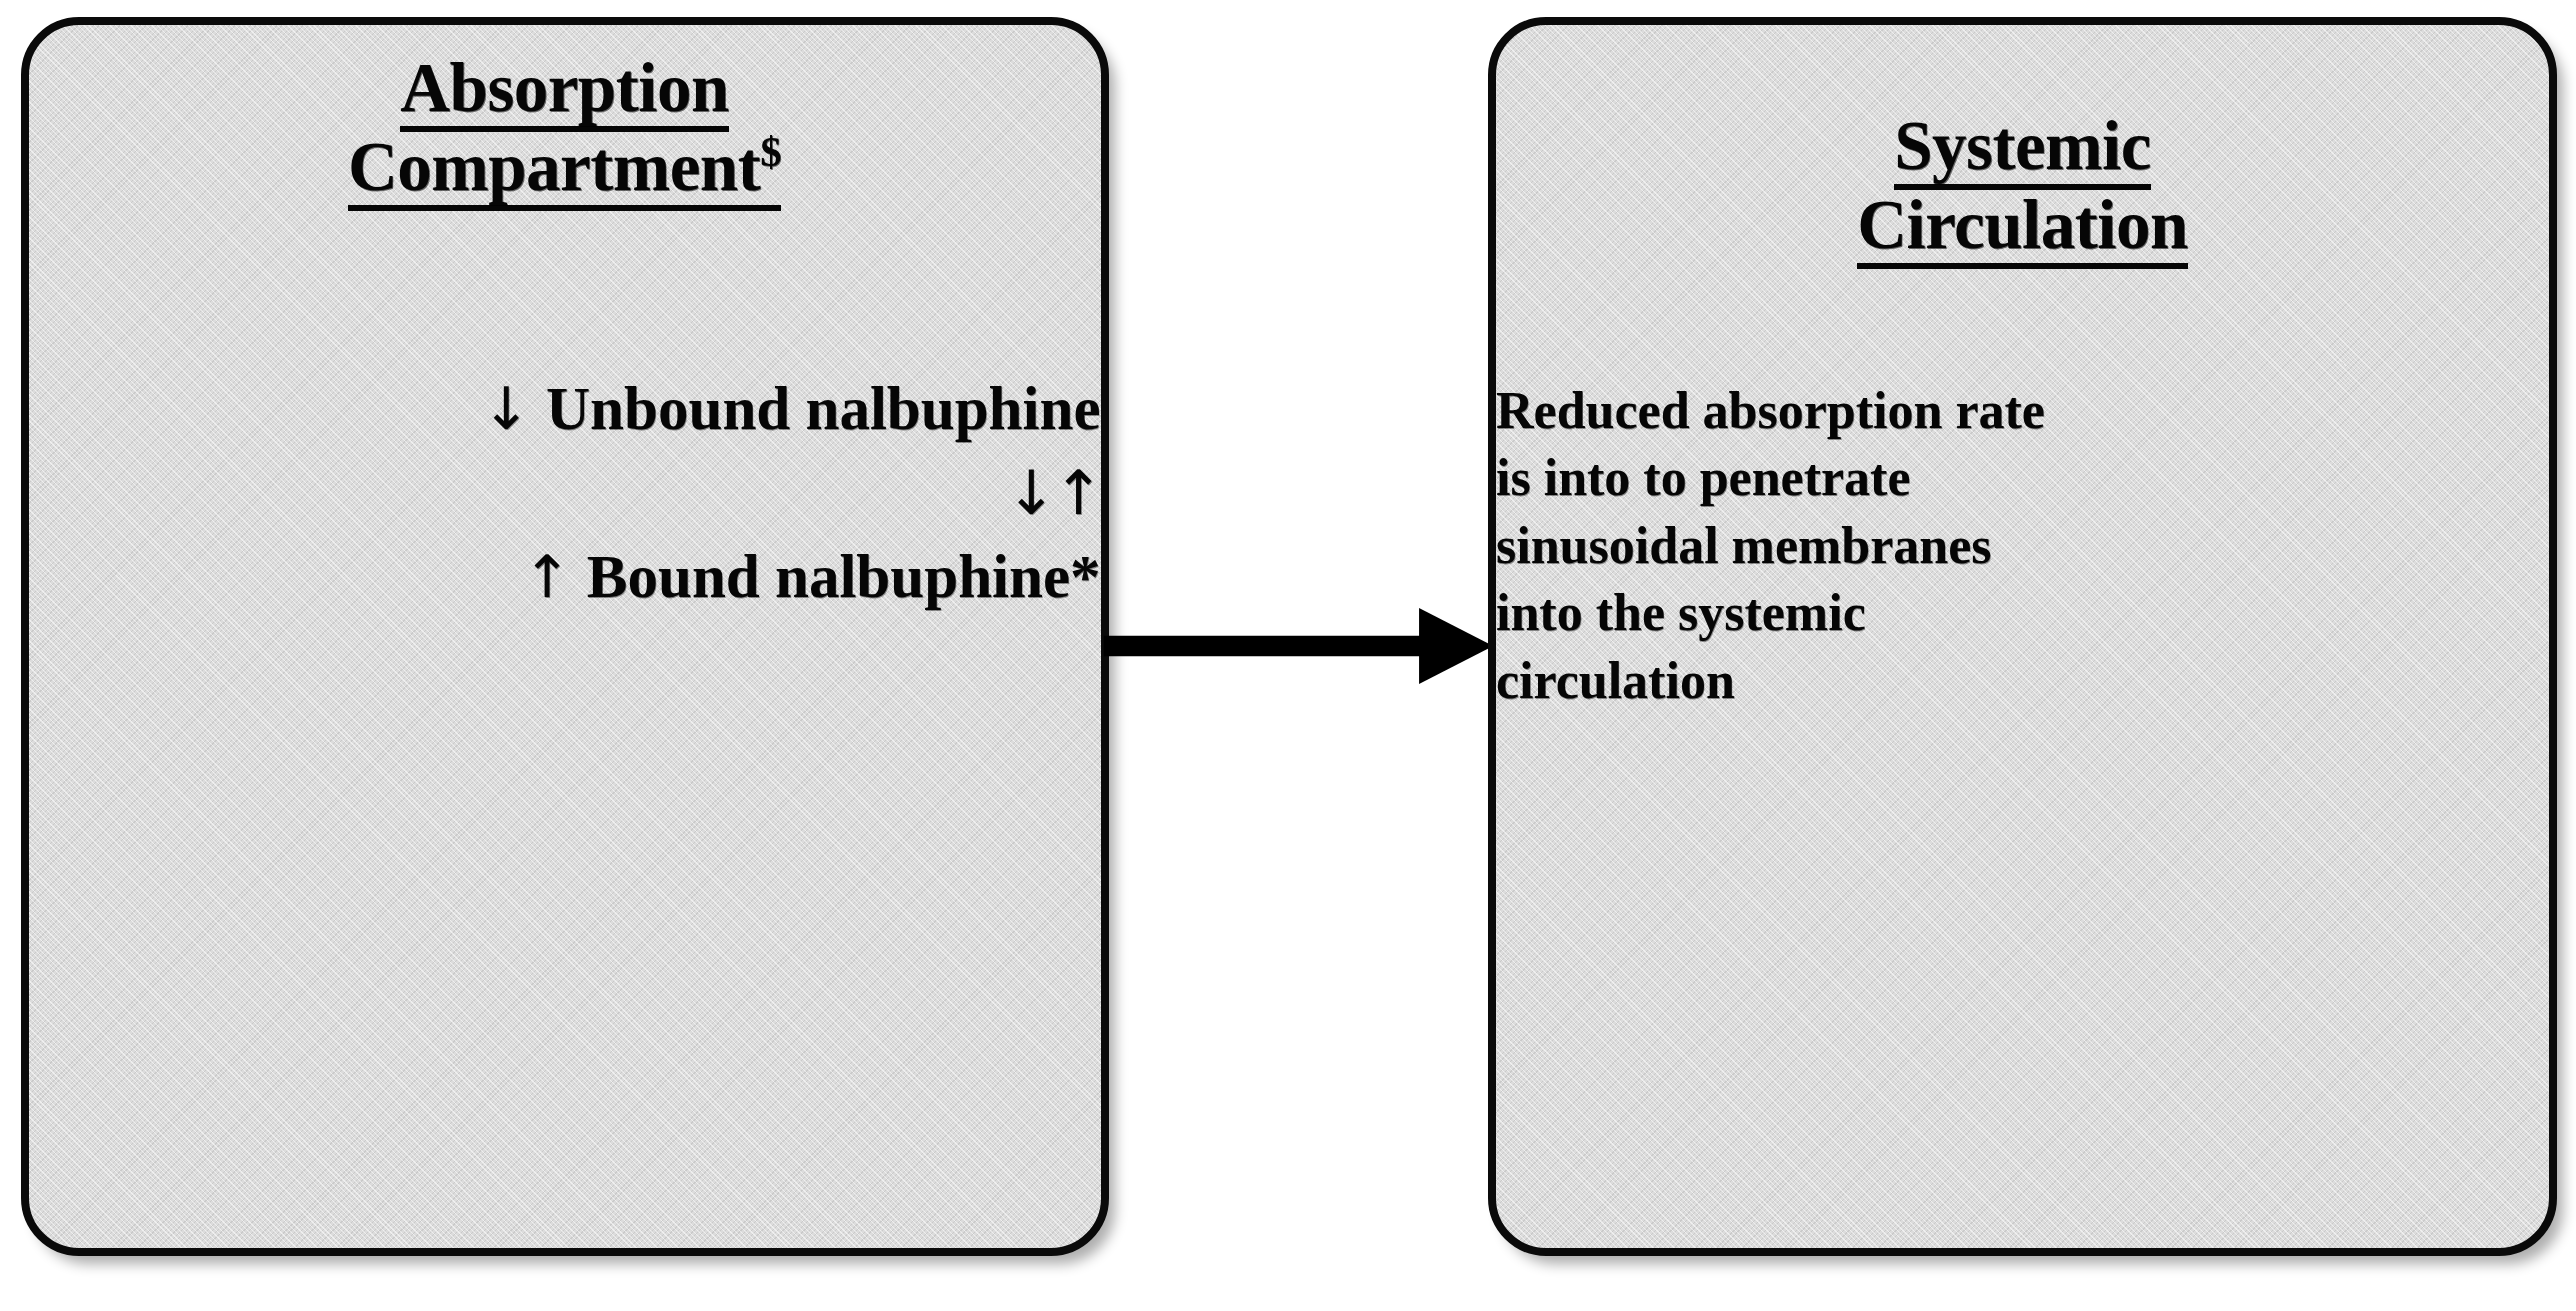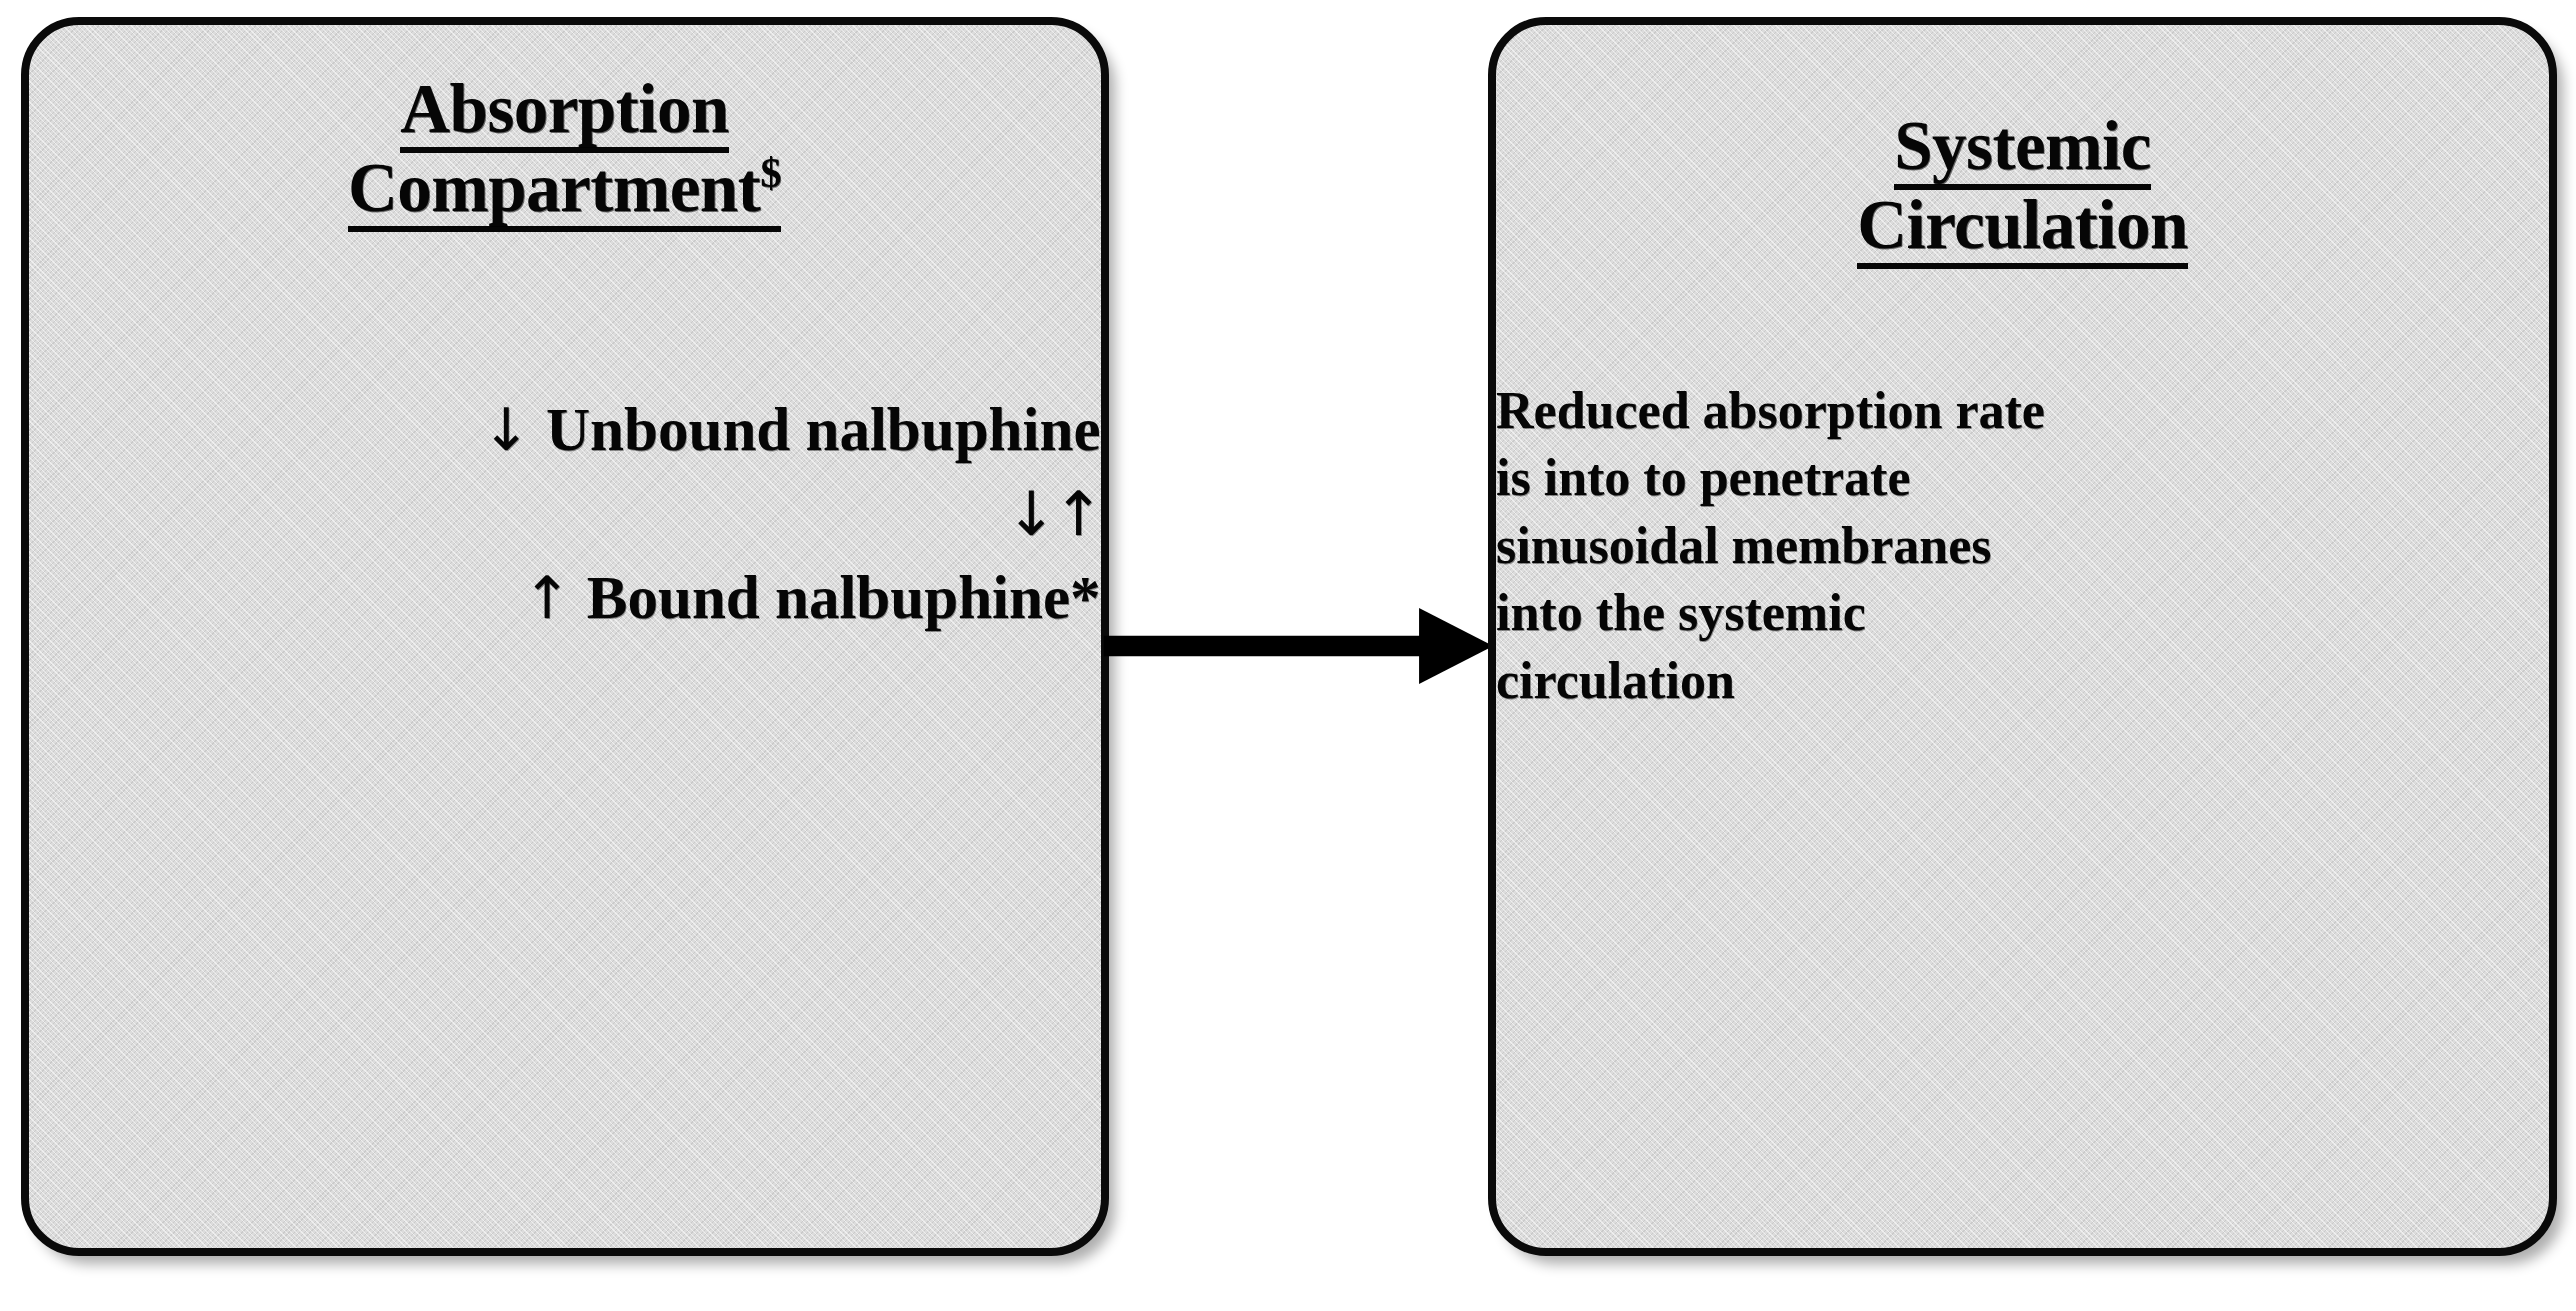--- a/index.html
+++ b/index.html
@@ -76,21 +76,21 @@
     border-bottom: 6.5px solid #060606;
     padding-bottom: 1.9px;
   }
   .node-title sup.marker {
     font-size: 0.62em;
     vertical-align: super;
     line-height: 0;
   }
 
   #box-absorption .node-title {
-    margin-top: 49px;
+    margin-top: 28px;
   }
   #box-systemic .node-title {
     margin-top: 86px;
   }
 
   
   #absorption-body {
     margin-top: 156px;
     width: 100%;
     text-align: right;

